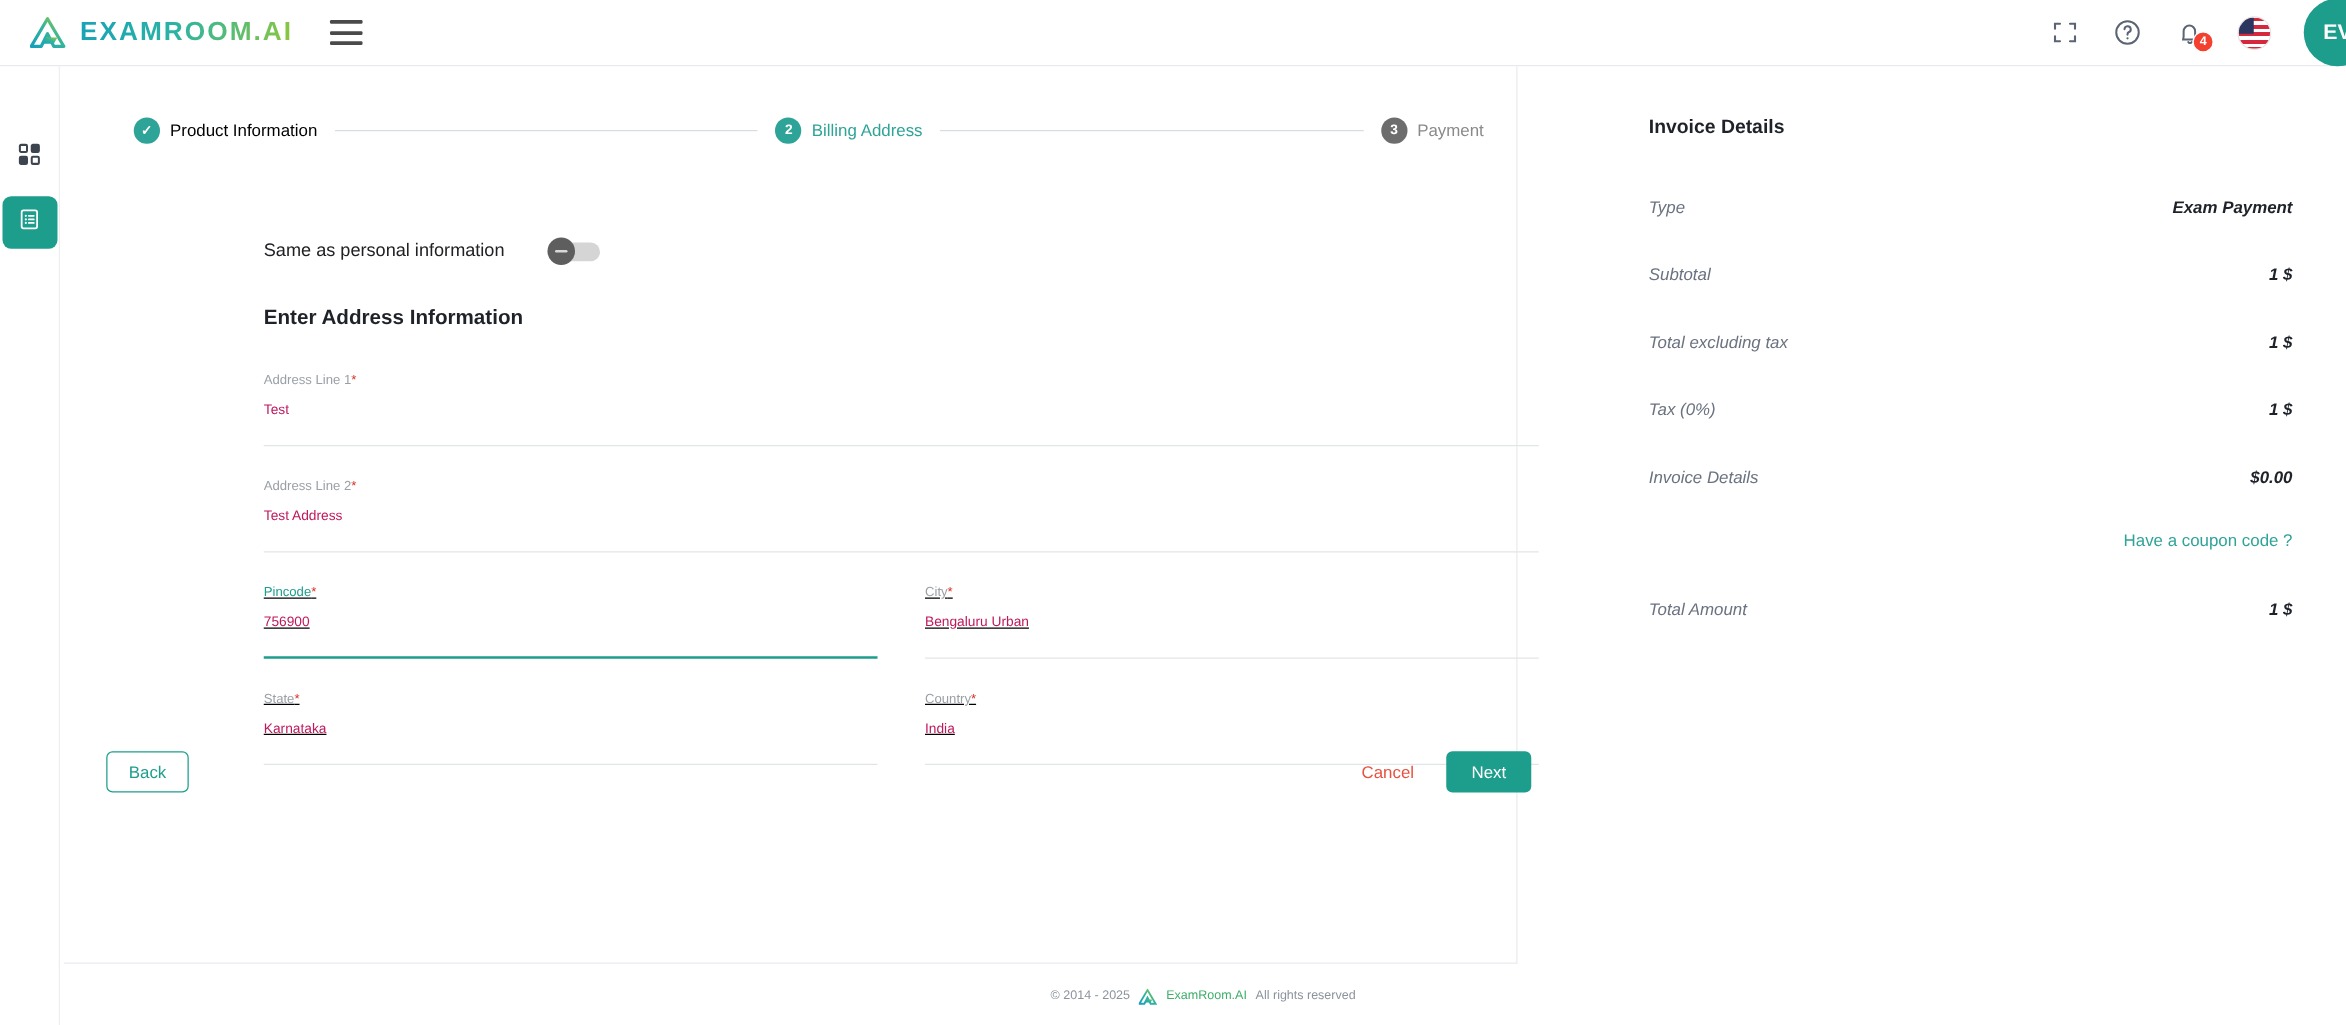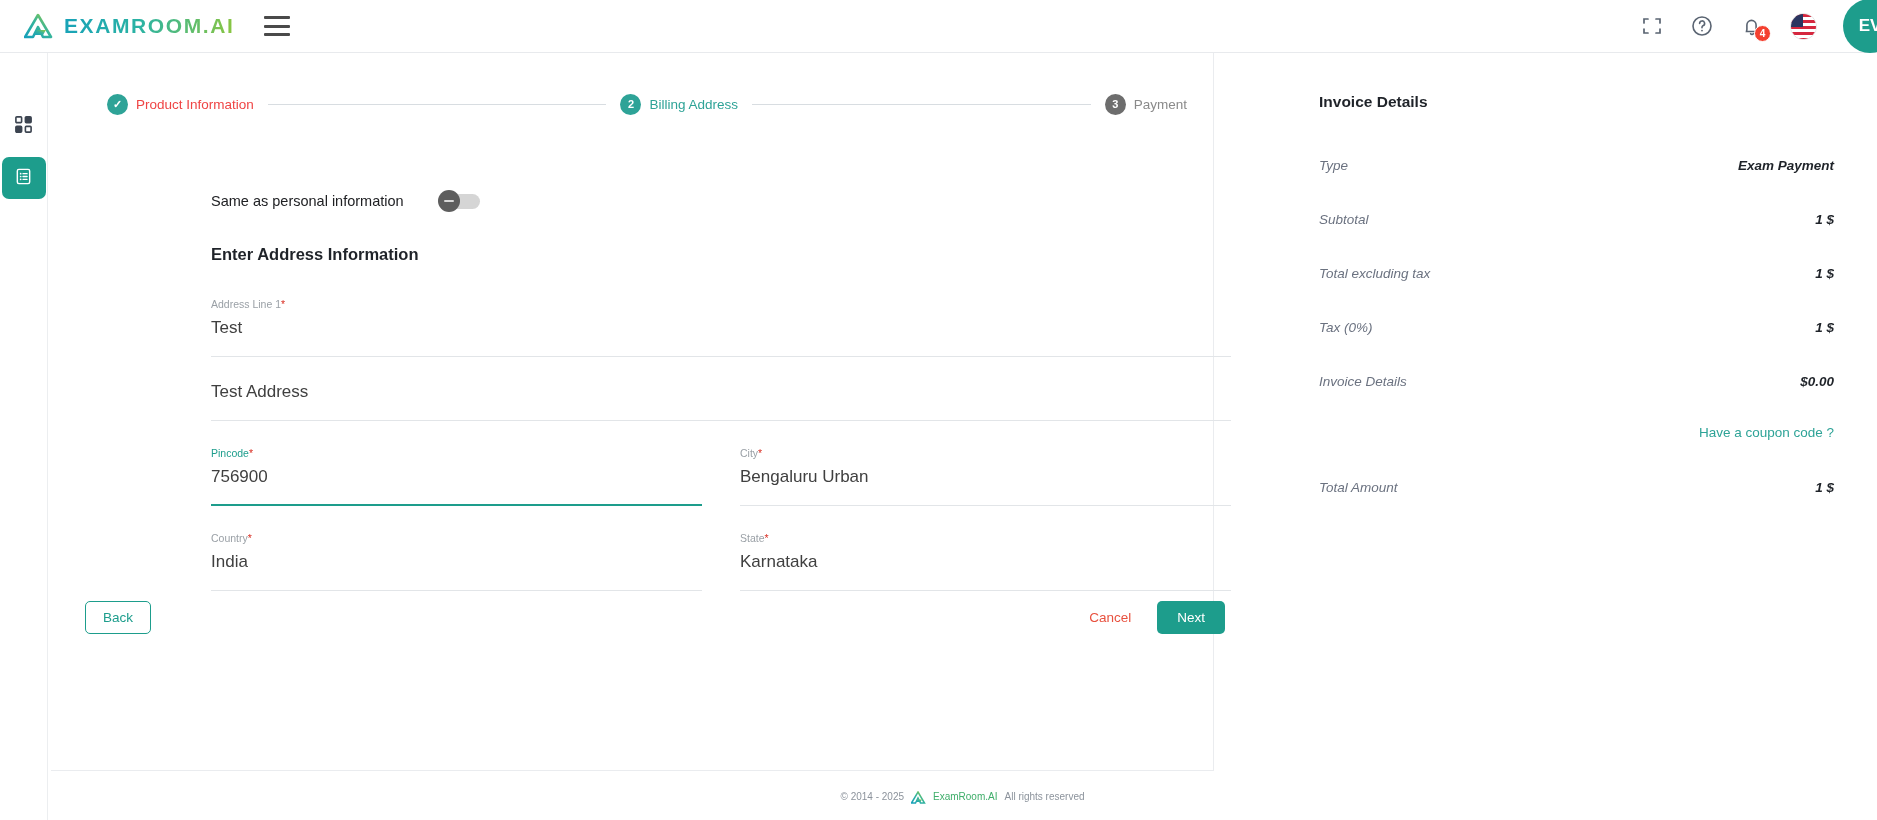--- a/index.html
+++ b/index.html
@@ -102,21 +102,21 @@
   .step { display: flex; align-items: center; gap: 8px; white-space: nowrap; }
   .step-circle {
     width: 21px; height: 21px; border-radius: 50%;
     display: flex; align-items: center; justify-content: center;
     font-size: 11px; color: #fff; font-weight: 600;
   }
   .step-circle.done { background: #2ea397; }
   .step-circle.active { background: #2ea397; }
   .step-circle.todo { background: #6d6d6d; }
   .step-label { font-size: 13.5px; }
-  .step-label.done { color: #ef4444; }
+  .step-label.done { color: #000000; }
   .step-label.active { color: #2ea397; }
   .step-label.todo { color: #8a8a8a; }
   .step-line { flex: 1; height: 1px; background: #d8dde1; margin: 0 14px; }
 
   
   .form-area { position: absolute; top: 140px; left: 160px; width: 1020px; }
   .toggle-row { display: flex; align-items: center; gap: 36px; margin-bottom: 36px; }
   .toggle-label { font-size: 14.5px; color: #202124; }
   .switch {
     width: 40px; height: 15px; border-radius: 8px;
@@ -130,27 +130,27 @@
   .switch .knob::after {
     content: ""; display: block; width: 10px; height: 2px;
     background: #d8d8d8; border-radius: 1px;
   }
 
   .section-title { font-size: 16.5px; font-weight: bold; color: #1f2329; margin-bottom: 34px; }
 
   .field-row { display: flex; gap: 38px; margin-bottom: 26px; }
   .field { position: relative; padding-bottom: 20px; }
   .field.full { width: 1020px; }
-  .field.half { width: 491px; }
+  .field.half { width: 491px; text-decoration: underline; }
   .field-label {
     font-size: 10.5px; color: #9aa0a6; margin-bottom: 9px; display: block;
   }
   .field-label .req { color: #d93025; }
   .field.focused .field-label { color: #1d9d8c; }
-  .field-value { font-size: 17px; color: #404040; line-height: 18px; }
+  .field-value { font-size: 11px; color: #be185d; line-height: 18px; }
   .field-underline {
     position: absolute; left: 0; bottom: 0; width: 100%;
     height: 1px; background: #e2e5e8;
   }
   .field.focused .field-underline { height: 2px; background: #1d9d8c; }
 
   
   .actions {
     position: absolute; top: 548px; left: 34px; width: 1140px;
     display: flex; align-items: center;
@@ -312,47 +312,48 @@
       <div class="field-row">
         <div class="field full">
           <span class="field-label"><span>Address Line 1</span><span class="req">*</span></span>
           <div class="field-value">Test</div>
           <span class="field-underline"></span>
         </div>
       </div>
 
       <div class="field-row">
         <div class="field full">
+          <span class="field-label"><span>Address Line 2</span><span class="req">*</span></span>
           <div class="field-value">Test Address</div>
           <span class="field-underline"></span>
         </div>
       </div>
 
       <div class="field-row">
         <div class="field half focused">
           <span class="field-label"><span>Pincode</span><span class="req">*</span></span>
           <div class="field-value">756900</div>
           <span class="field-underline"></span>
         </div>
         <div class="field half">
           <span class="field-label"><span>City</span><span class="req">*</span></span>
           <div class="field-value">Bengaluru Urban</div>
           <span class="field-underline"></span>
         </div>
       </div>
 
       <div class="field-row">
         <div class="field half">
+          <span class="field-label"><span>State</span><span class="req">*</span></span>
+          <div class="field-value">Karnataka</div>
+          <span class="field-underline"></span>
+        </div>
+        <div class="field half">
           <span class="field-label"><span>Country</span><span class="req">*</span></span>
           <div class="field-value">India</div>
-          <span class="field-underline"></span>
-        </div>
-        <div class="field half">
-          <span class="field-label"><span>State</span><span class="req">*</span></span>
-          <div class="field-value">Karnataka</div>
           <span class="field-underline"></span>
         </div>
       </div>
     </div>
 
     <div class="actions">
       <button class="btn btn-back">Back</button>
       <div class="right-actions">
         <button class="btn btn-cancel">Cancel</button>
         <button class="btn btn-next">Next</button>

